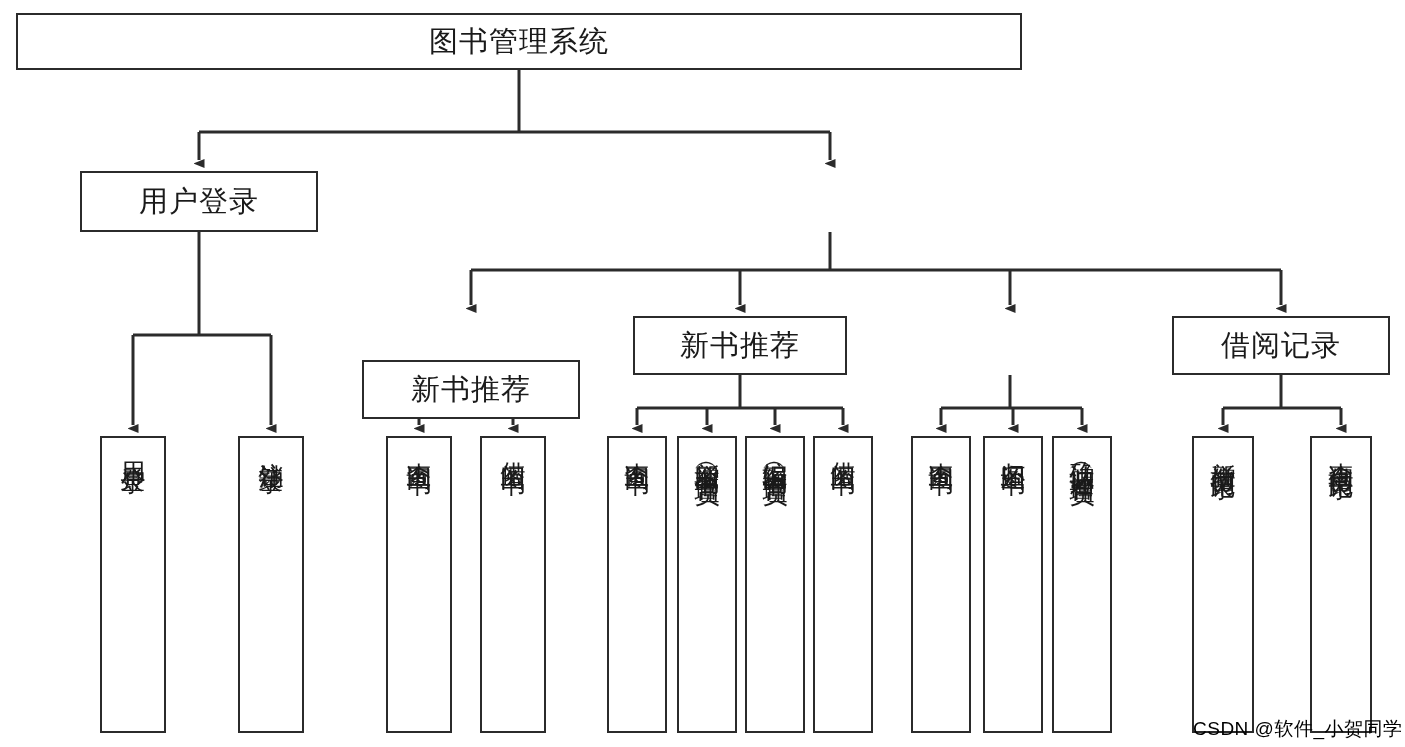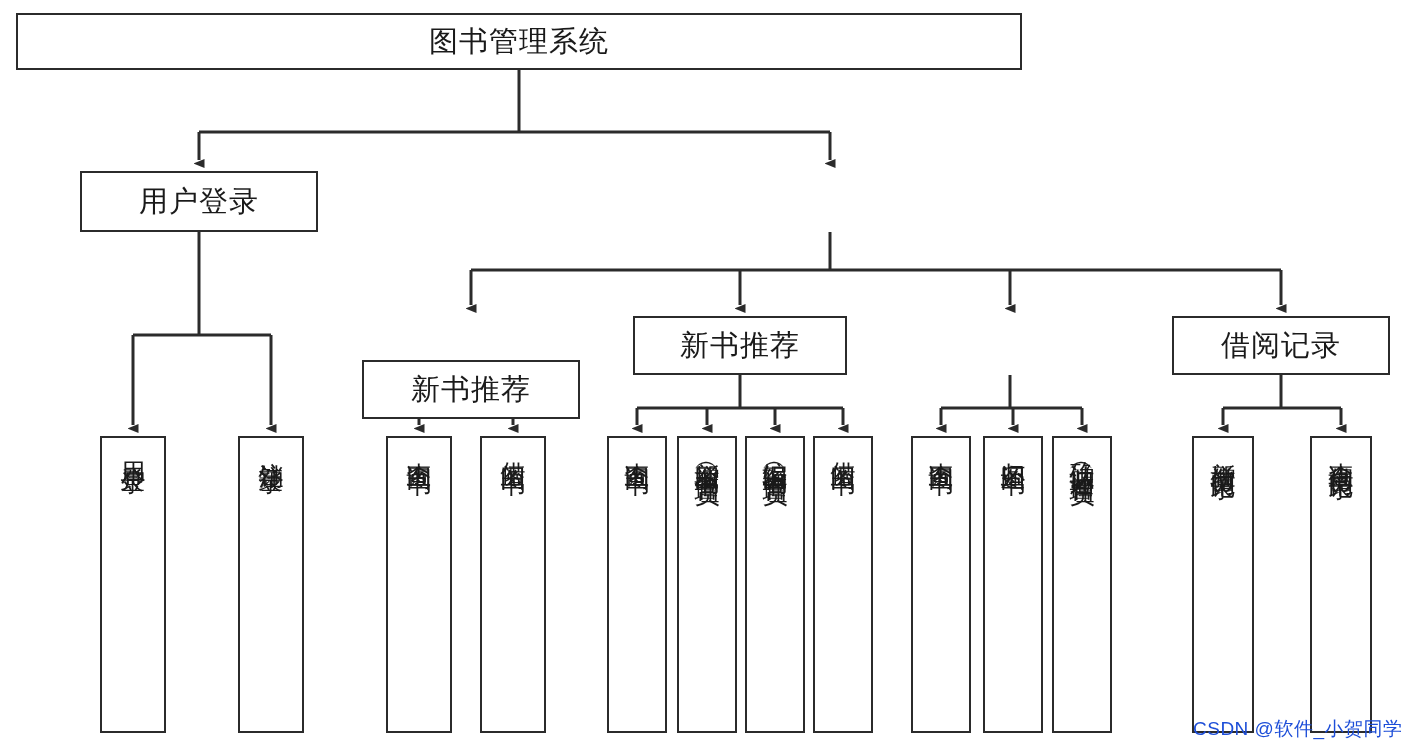--- a/index.html
+++ b/index.html
@@ -49,21 +49,21 @@
     text-orientation: upright;
     font-size: 25px;
     line-height: 1.0;
     letter-spacing: 3px;
     white-space: nowrap;
     color: #1a1a1a;
   }
   .watermark {
     position: absolute;
     font-size: 19px;
-    color: #1d4ed8;
+    color: #000000;
     white-space: nowrap;
     letter-spacing: 0.5px;
   }
 </style>
 </head>
 <body>
 
 <div id="canvas">
 
   <svg id="edges" viewBox="0 0 1405 747" width="1405" height="747" xmlns="http://www.w3.org/2000/svg">

